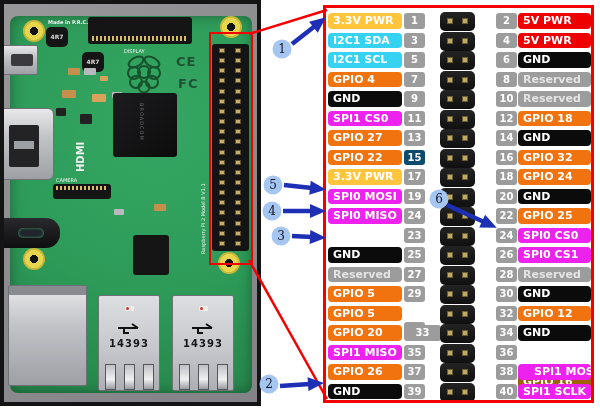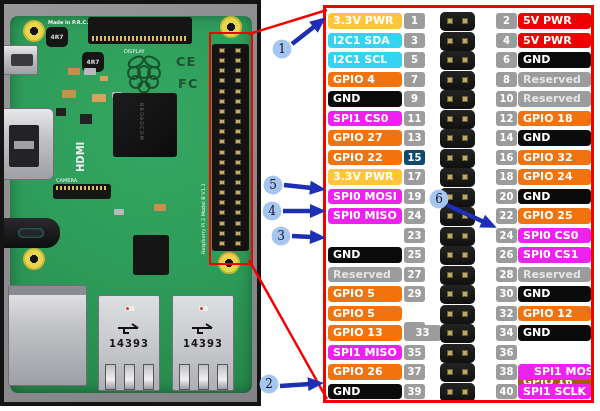--- a/index.html
+++ b/index.html
@@ -228,21 +228,21 @@
       <div class="cell num" style="left: 78px; top: 200px; width: 21px; background: rgb(156, 156, 156);">24</div>
       <div class="cell num" style="left: 78px; top: 219.5px; width: 21px; background: rgb(156, 156, 156);">23</div>
       <div class="cell" style="left: 2px; top: 239px; width: 74px; background: rgb(11, 11, 11);">GND</div>
       <div class="cell num" style="left: 78px; top: 239px; width: 21px; background: rgb(156, 156, 156);">25</div>
       <div class="cell dim" style="left: 2px; top: 258.5px; width: 74px; background: rgb(156, 156, 156);">Reserved</div>
       <div class="cell num" style="left: 78px; top: 258.5px; width: 21px; background: rgb(156, 156, 156);">27</div>
       <div class="cell" style="left: 2px; top: 278px; width: 74px; background: rgb(241, 115, 15);">GPIO 5</div>
       <div class="cell num" style="left: 78px; top: 278px; width: 21px; background: rgb(156, 156, 156);">29</div>
       <div class="cell" style="left: 2px; top: 297.5px; width: 74px; background: rgb(241, 115, 15);">GPIO 5</div>
       <div class="cell num" style="left: 78px; top: 297.5px; width: 21px; background: rgb(156, 156, 156); margin-top: 16px;">31</div>
-      <div class="cell" style="left: 2px; top: 317px; width: 74px; background: rgb(241, 115, 15);">GPIO 13</div>
+      <div class="cell" style="left: 2px; top: 317px; width: 74px; background: rgb(241, 115, 15);">GPIO 20</div>
       <div class="cell num" style="left: 78px; top: 317px; width: 37px; background: rgb(156, 156, 156); text-align: center;">33</div>
       <div class="cell" style="left: 2px; top: 336.5px; width: 74px; background: rgb(238, 34, 238);">SPI1 MISO</div>
       <div class="cell num" style="left: 78px; top: 336.5px; width: 21px; background: rgb(156, 156, 156);">35</div>
       <div class="cell" style="left: 2px; top: 356px; width: 74px; background: rgb(241, 115, 15);">GPIO 26</div>
       <div class="cell num" style="left: 78px; top: 356px; width: 21px; background: rgb(156, 156, 156);">37</div>
       <div class="cell" style="left: 2px; top: 375.5px; width: 74px; background: rgb(11, 11, 11);">GND</div>
       <div class="cell num" style="left: 78px; top: 375.5px; width: 21px; background: rgb(156, 156, 156);">39</div>
       <div class="cell num" style="left: 170px; top: 5px; width: 21px; background: rgb(156, 156, 156);">2</div>
       <div class="cell" style="left: 192px; top: 5px; width: 73px; background: rgb(238, 0, 0);">5V PWR</div>
       <div class="cell num" style="left: 170px; top: 24.5px; width: 21px; background: rgb(156, 156, 156);">4</div>

